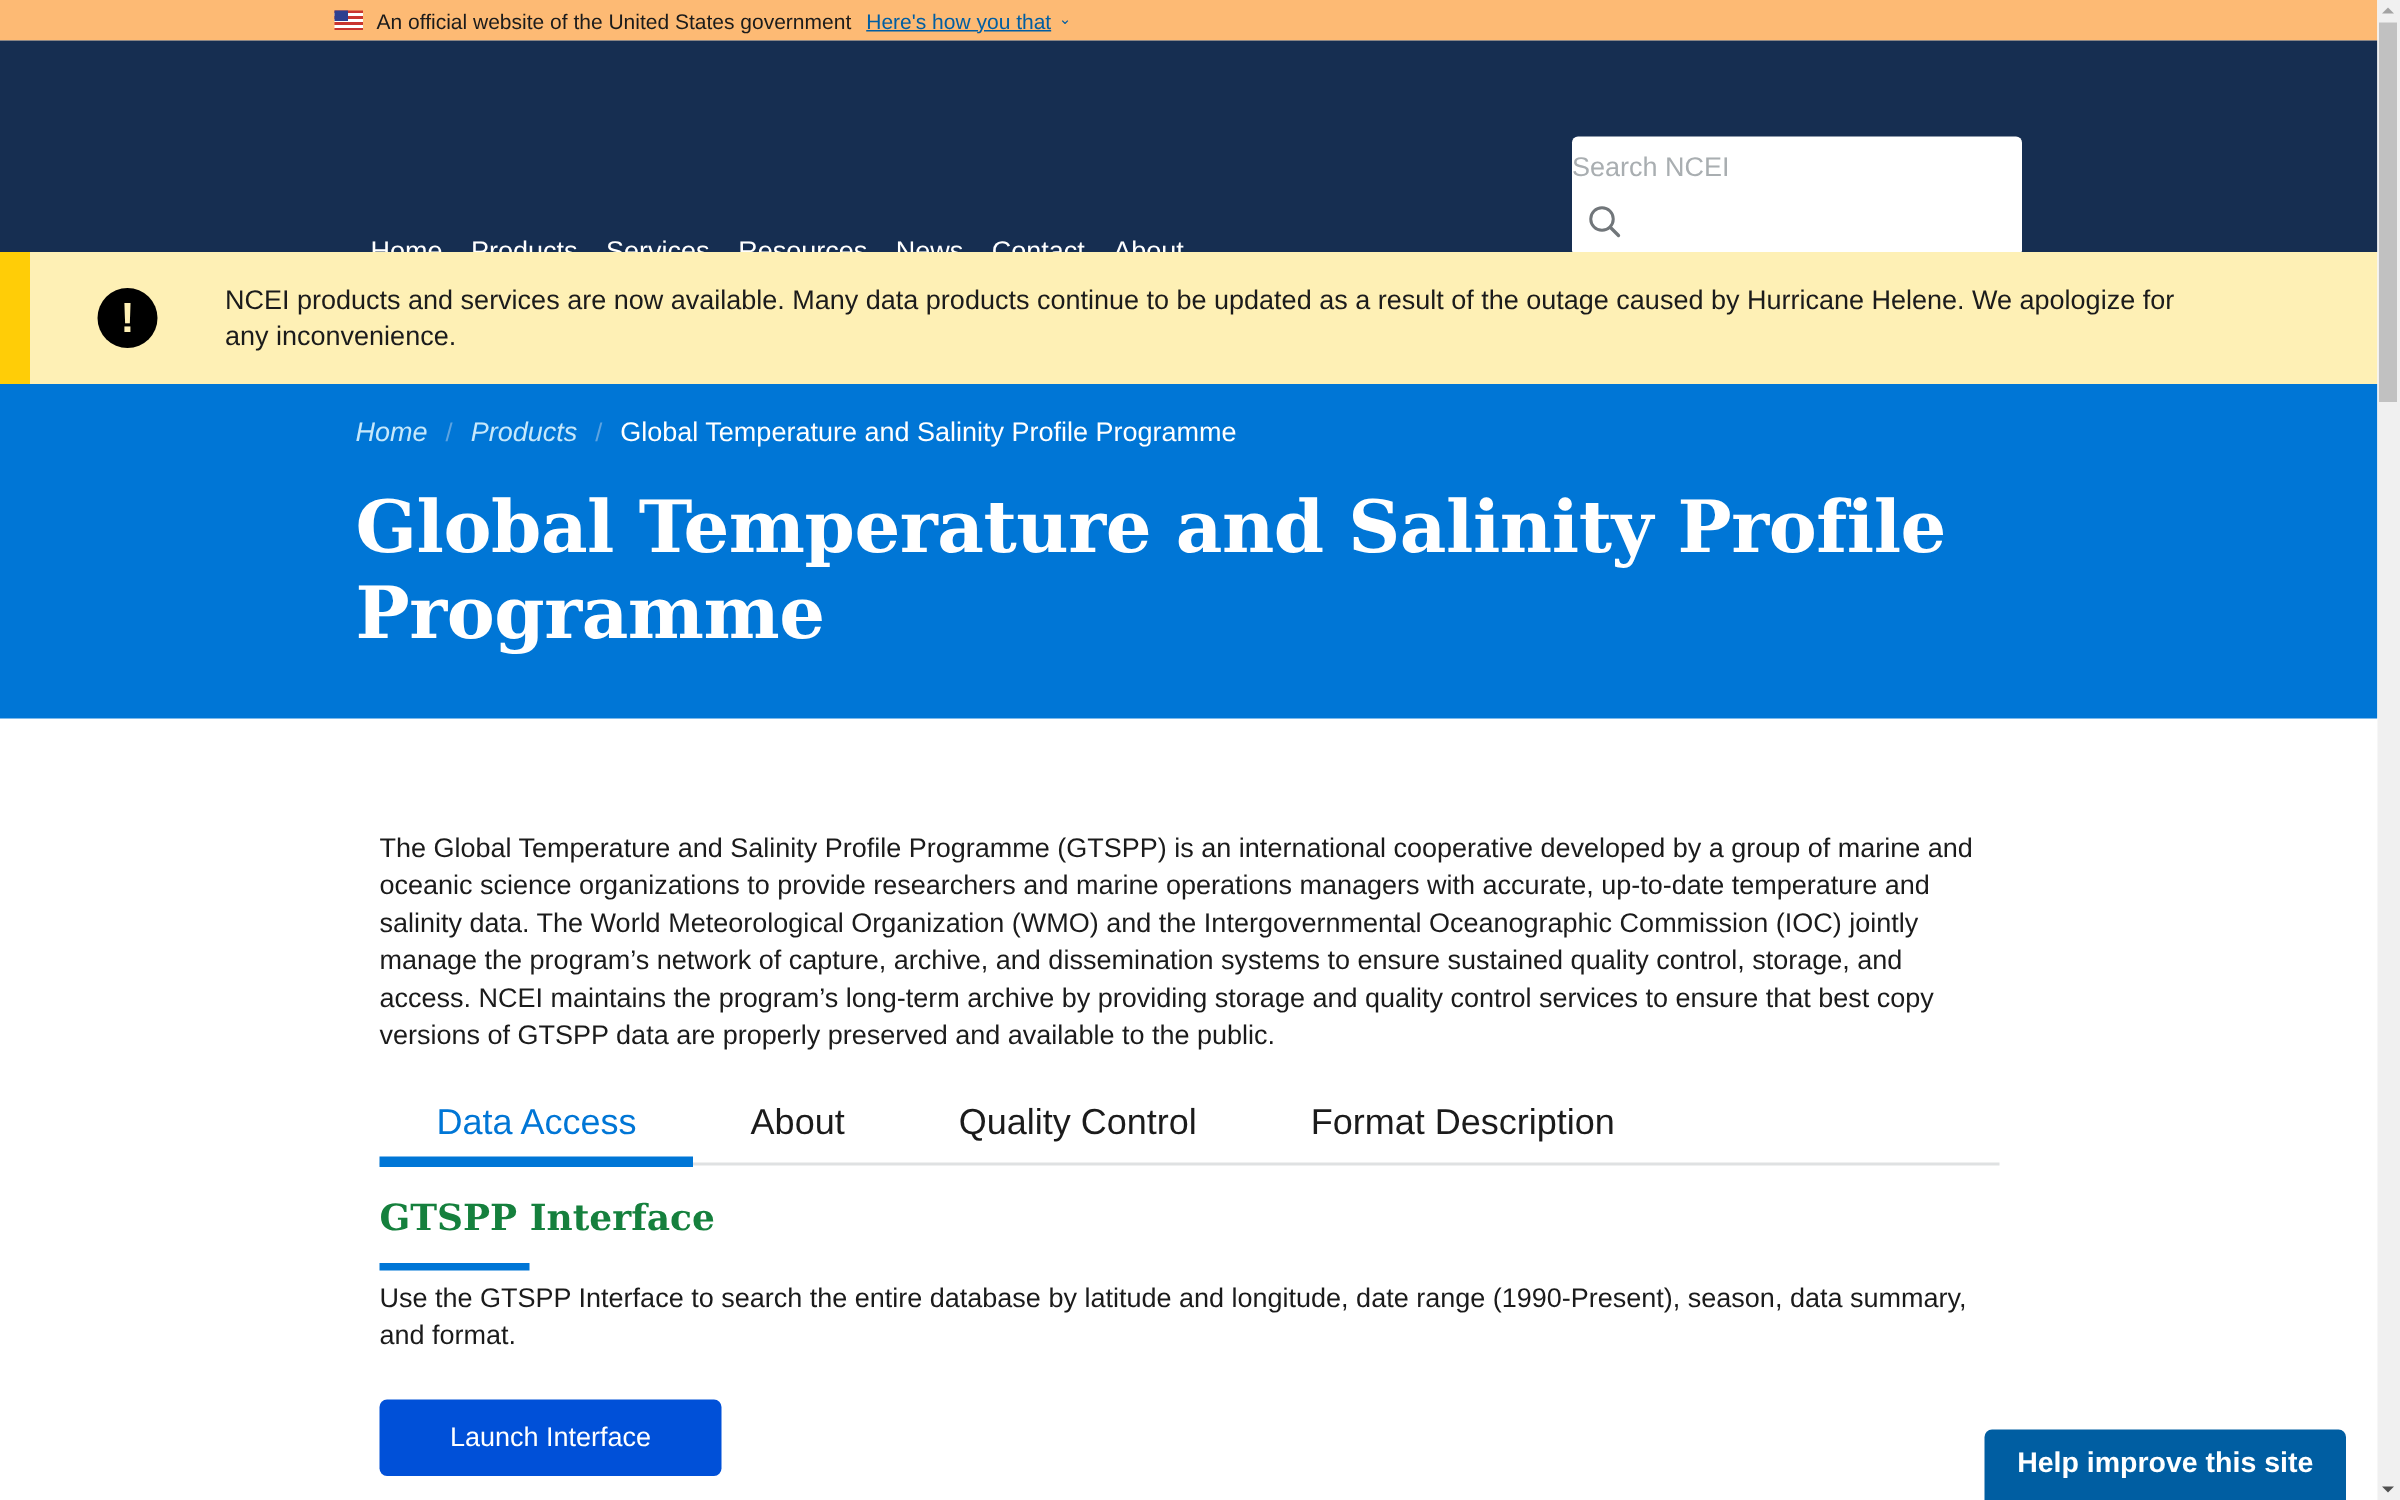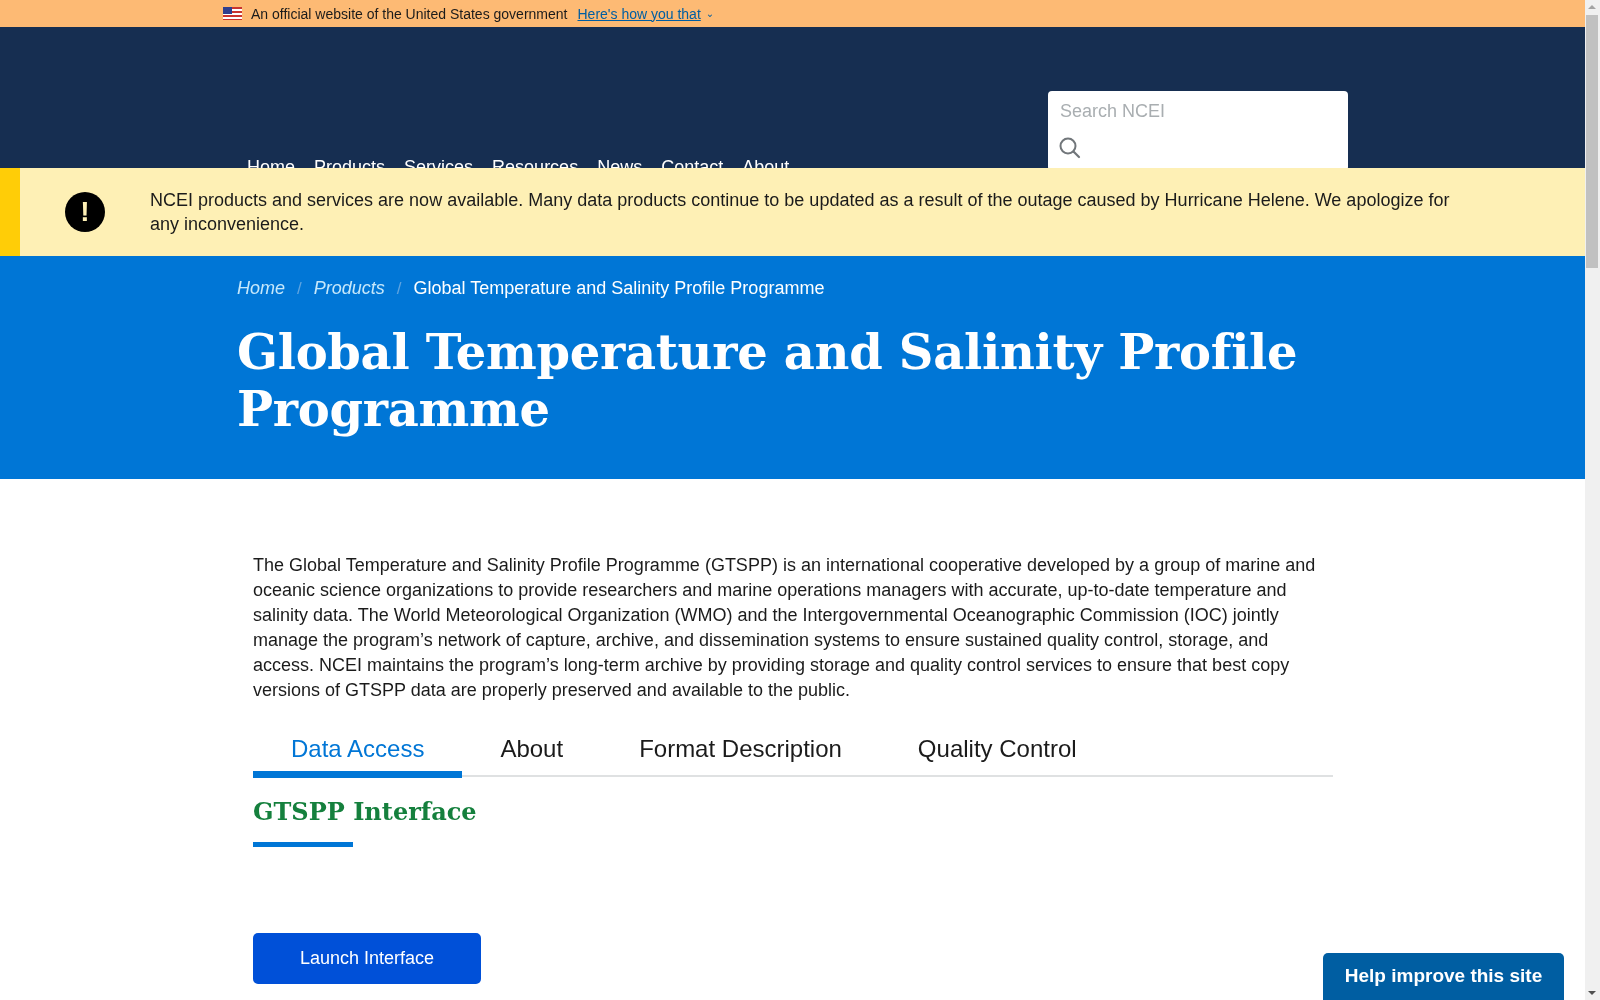--- a/index.html
+++ b/index.html
@@ -24,21 +24,21 @@
   .noaa-seal .bird { position: absolute; left: 4px; top: 24px; width: 50px; height: 18px; background: #ffffff; border-radius: 0 0 60% 60% / 0 0 100% 100%; transform: rotate(-8deg); }
   .noaa-seal .seal-text { position: absolute; top: 10px; left: 0; width: 100%; text-align: center; color: #fff; font-size: 8px; font-weight: bold; letter-spacing: 0.5px; }
   .logo-text { margin-left: 14px; color: #ffffff; }
   .logo-title { font-size: 17px; line-height: 16px; font-weight: 500; letter-spacing: -0.2px; }
   .logo-sub { font-size: 6.2px; margin-top: 6px; letter-spacing: 0.1px; }
 
   .nav { position: absolute; left: 247px; top: 130px; display: flex; }
   .nav-item { color: #ffffff; font-size: 18px; margin-right: 19px; cursor: pointer; }
 
   .search { position: absolute; left: 1048px; top: 64px; width: 300px; height: 80px; background: #ffffff; border-radius: 4px; }
-  .search-input { position: absolute; left: 0; top: 0; width: 100%; height: 40px; border: none; outline: none; background: transparent; padding-left: 12px; font-size: 18px; color: #1b1b1b; font-family: "Liberation Sans", sans-serif; }
+  .search-input { position: absolute; left: 0; top: 0; width: 100%; height: 40px; border: none; outline: none; background: transparent; font-size: 18px; color: #1b1b1b; font-family: "Liberation Sans", sans-serif; }
   .search-input::placeholder { color: #a9aeb1; }
   .search-icon { position: absolute; left: 10px; top: 45px; width: 24px; height: 24px; }
 
   
   .alert { height: 88px; background: #faf3d1; background: #fff1b8; position: relative; border-left: 20px solid #ffcd07; }
   .alert { background: #fef0b5; }
   .alert-icon { position: absolute; left: 45px; top: 24px; width: 40px; height: 40px; border-radius: 50%; background: #000000; color: #fef0b5; font-weight: bold; font-size: 28px; text-align: center; line-height: 40px; }
   .alert-text { position: absolute; left: 130px; top: 20px; width: 1330px; font-size: 18px; line-height: 24px; color: #1b1b1b; }
 
   
@@ -120,26 +120,27 @@
     </div>
     <h1 class="hero-title">Global Temperature and Salinity Profile Programme</h1>
   </div>
 
   <div class="main">
     <p class="intro">The Global Temperature and Salinity Profile Programme (GTSPP) is an international cooperative developed by a group of marine and oceanic science organizations to provide researchers and marine operations managers with accurate, up-to-date temperature and salinity data. The World Meteorological Organization (WMO) and the Intergovernmental Oceanographic Commission (IOC) jointly manage the program’s network of capture, archive, and dissemination systems to ensure sustained quality control, storage, and access. NCEI maintains the program’s long-term archive by providing storage and quality control services to ensure that best copy versions of GTSPP data are properly preserved and available to the public.</p>
 
     <div class="tabs">
       <div class="tab active">Data Access</div>
       <div class="tab">About</div>
+      <div class="tab">Quality Control</div>
       <div class="tab">Format Description</div>
-      <div class="tab">Quality Control</div>
     </div>
 
     <h2 class="section-title">GTSPP Interface</h2>
     <div class="section-rule"></div>
+    <p class="section-text">Use the GTSPP Interface to search the entire database by latitude and longitude, date range (1990-Present), season, data summary, and format.</p>
     <button class="launch-btn">Launch Interface</button>
   </div>
 
   <div class="feedback-btn">Help improve this site</div>
 </div>
 
 <div class="scrollbar">
   <div class="scroll-up"></div>
   <div class="scroll-thumb"></div>
   <div class="scroll-down"></div>

